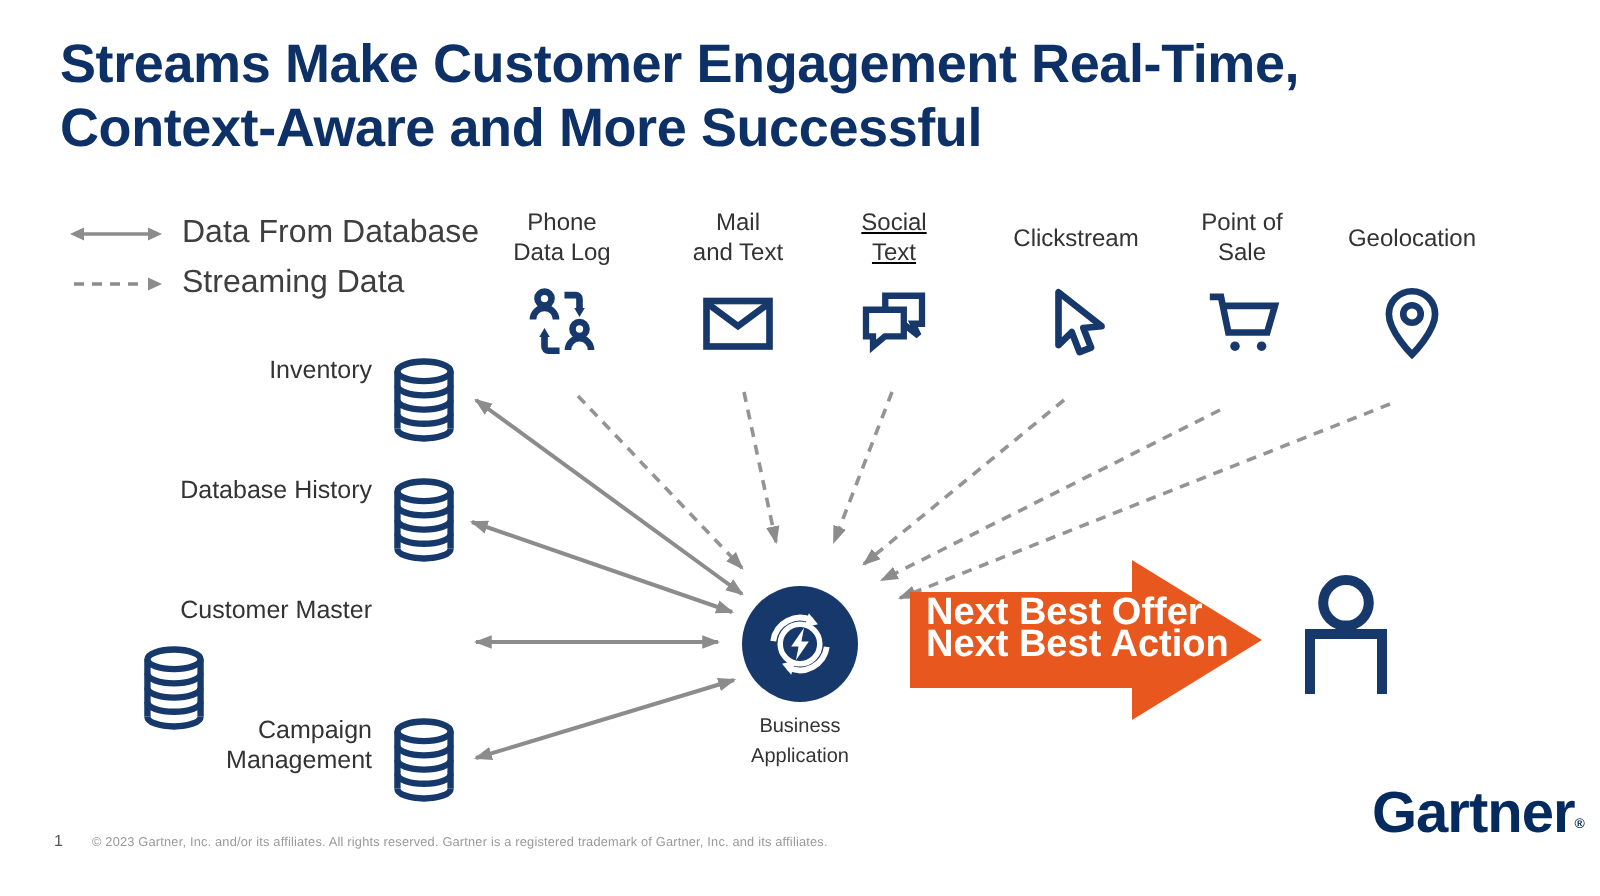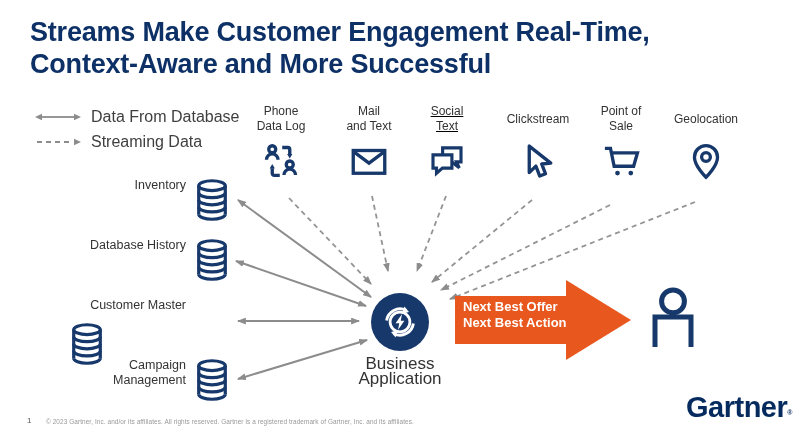--- a/index.html
+++ b/index.html
@@ -39,26 +39,26 @@
   .db-row{position:absolute;left:70px;width:164px;height:48px;display:flex;align-items:flex-start;gap:9px;z-index:2;}
   .db-0{top:178px;} .db-1{top:238px;} .db-2{top:298px;flex-direction:column;} .db-3{top:358px;}
   .db-row .d-label{width:116px;text-align:right;font-size:12.5px;line-height:15px;color:var(--ink);}
   .db-row .d-icon{width:34px;height:44px;flex:0 0 auto;}
   
   .app-circle{
     position:absolute;left:371px;top:293px;width:58px;height:58px;border-radius:50%;
     background:var(--navy);display:flex;align-items:center;justify-content:center;z-index:2;
   }
   .app-label{position:absolute;left:338px;top:356px;width:124px;text-align:center;
-    font-size:17px;line-height:15px;color:var(--ink);z-index:2;}
+    font-size:10px;line-height:15px;color:var(--ink);z-index:2;}
   .app-label span{display:block;}
   
   .out-arrow{position:absolute;left:0;top:0;z-index:2;}
   .out-text{position:absolute;left:463px;top:299px;z-index:3;
-    font-size:13px;line-height:16px;font-weight:700;color:#ffffff;}
+    font-size:19px;line-height:16px;font-weight:700;color:#ffffff;}
   .out-text span{display:block;}
   
   .person{position:absolute;left:646px;top:283px;z-index:2;}
   
   .page-num{position:absolute;left:27px;top:416px;font-size:8px;color:#555555;}
   .copyright{position:absolute;left:46px;top:417.5px;font-size:6.4px;color:#999999;letter-spacing:0.1px;}
   .logo{position:absolute;left:686px;top:391px;font-size:29px;font-weight:700;
     color:#042a5e;letter-spacing:-0.5px;z-index:2;}
   .logo sup{font-size:7px;font-weight:700;vertical-align:2px;}
   svg{display:block;}

